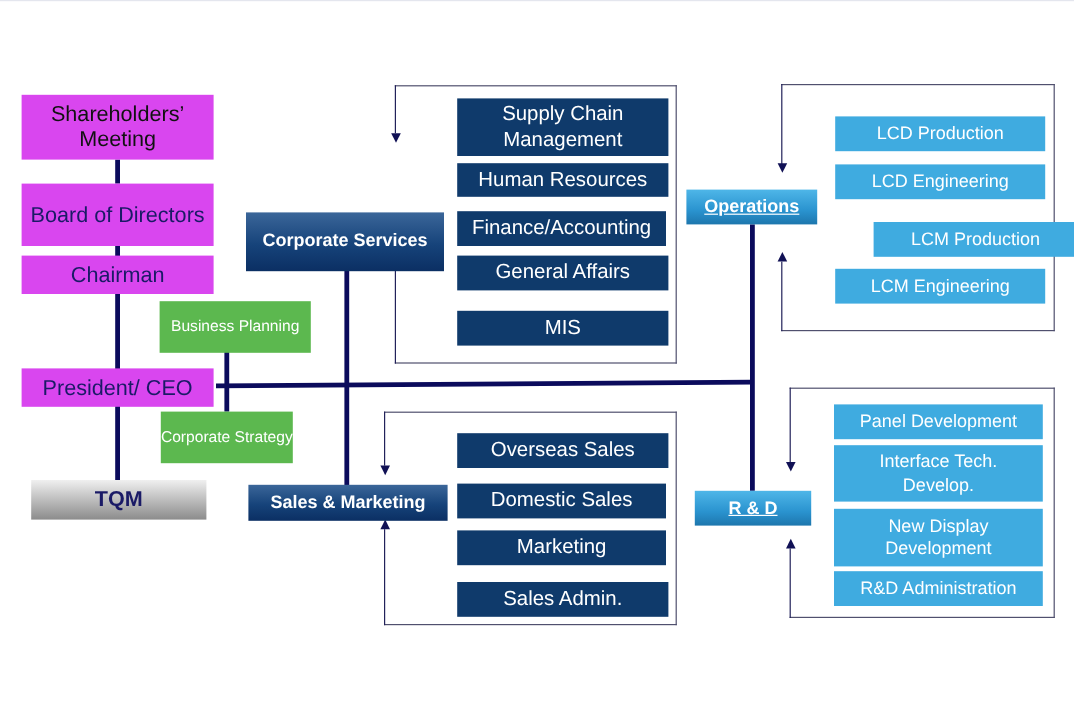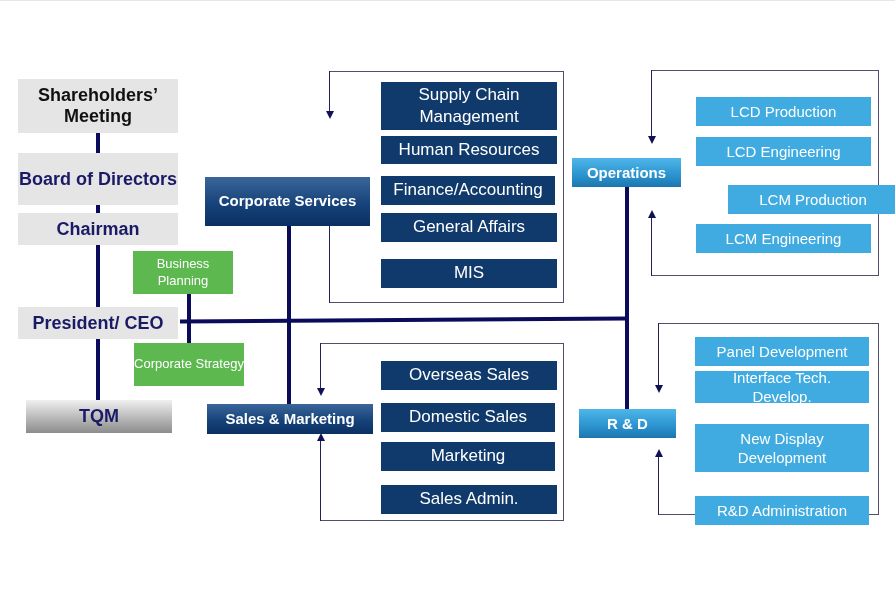--- a/index.html
+++ b/index.html
@@ -1,24 +1,24 @@
 <!DOCTYPE html>
 <html><head>
 <meta charset="utf-8">
 <style>
   html, body { margin: 0; padding: 0; background: #ffffff; }
   body { width: 895px; height: 592px; position: relative; overflow: hidden;
          font-family: "Liberation Sans", sans-serif; }
   .abs { position: absolute; box-sizing: border-box; }
   .topline { left: 0; top: 0; width: 895px; height: 1px; background: #e4e6ee; }
-  .gray { background: #e5e5e5; color: #1a1a66; font-weight: bold; display: flex; align-items: center; justify-content: center; text-align: center; line-height: 1.15; }
+  .gray { background: #d946ef; color: #1a1a66; font-weight: normal; display: flex; align-items: center; justify-content: center; text-align: center; line-height: 1.15; }
   .gray.black { color: #111111; }
   .green { background: #5cb84f; color: #ffffff; font-size: 13px; display: flex; align-items: center; justify-content: center; text-align: center; line-height: 1.3; }
   .darkhead { background: linear-gradient(#3b6699 0%, #16437a 55%, #0b2f63 100%); color: #ffffff; font-weight: bold; display: flex; align-items: center; justify-content: center; text-align: center; line-height: 1.25; font-size: 15px; }
-  .lighthead { background: linear-gradient(#4eb6e8 0%, #2a93cf 60%, #1d76ad 100%); color: #ffffff; font-weight: bold; display: flex; align-items: center; justify-content: center; text-align: center; font-size: 15px; }
+  .lighthead { background: linear-gradient(#4eb6e8 0%, #2a93cf 60%, #1d76ad 100%); color: #ffffff; font-weight: bold; display: flex; align-items: center; justify-content: center; text-align: center; font-size: 15px; text-decoration: underline; }
   .tqm { background: linear-gradient(#f0f0f0 0%, #bdbdbd 50%, #8c8c8c 100%); color: #1a1a66; font-weight: bold; font-size: 18px; display: flex; align-items: center; justify-content: center; }
   .dbox { background: #0f3a6b; color: #ffffff; font-size: 17px; display: flex; align-items: center; justify-content: center; text-align: center; line-height: 1.3; }
   .lbox { background: #3fabe0; color: #ffffff; font-size: 15px; display: flex; align-items: center; justify-content: center; text-align: center; line-height: 1.3; }
   .frame { border: 1px solid #50506e; border-left: none; background: transparent; }
   .vline { background: #0b0b5c; width: 4px; }
   .hline { background: #0b0b5c; height: 4px; }
   .thin { background: #22225a; }
   .arrow-down { width: 0; height: 0; border-left: 4px solid transparent; border-right: 4px solid transparent; border-top: 8px solid #111155; }
   .arrow-up { width: 0; height: 0; border-left: 4px solid transparent; border-right: 4px solid transparent; border-bottom: 8px solid #111155; }
 </style>
@@ -35,21 +35,21 @@
 <div class="abs hline" style="left:180px;top:318px;width:447px;transform:skewY(-0.4deg);"></div>
 <div class="abs vline" style="left:287px;top:193px;height:212px;"></div>
 <div class="abs vline" style="left:625px;top:187px;height:222px;"></div>
 
 <div class="abs gray black" style="left:18px;top:79px;width:160px;height:54px;font-size:18px;">Shareholders’ Meeting</div>
 <div class="abs gray" style="left:18px;top:153px;width:160px;height:52px;font-size:18px;">Board of Directors</div>
 <div class="abs gray" style="left:18px;top:213px;width:160px;height:32px;font-size:18px;">Chairman</div>
 <div class="abs gray" style="left:18px;top:307px;width:160px;height:32px;font-size:18px;">President/ CEO</div>
 <div class="abs tqm" style="left:26px;top:400px;width:146px;height:33px;">TQM</div>
 
-<div class="abs green" style="left:133px;top:251px;width:100px;height:43px;text-align:center;">Business Planning</div>
+<div class="abs green" style="left:133px;top:251px;width:126px;height:43px;text-align:center;">Business Planning</div>
 <div class="abs green" style="left:134px;top:343px;width:110px;height:43px;">Corporate Strategy</div>
 
 <div class="abs frame" style="left:329px;top:71px;width:235px;height:232px;"></div>
 <div class="abs thin" style="left:329px;top:71px;width:1px;height:40px;"></div>
 <div class="abs arrow-down" style="left:326px;top:111px;"></div>
 <div class="abs thin" style="left:329px;top:217px;width:1px;height:86px;"></div>
 <div class="abs arrow-up" style="left:326px;top:209px;"></div>
 <div class="abs darkhead" style="left:205px;top:145px;width:165px;height:49px;margin-top:32px;">Corporate Services</div>
 <div class="abs dbox" style="left:381px;top:82px;width:176px;height:48px;">Supply Chain Management</div>
 <div class="abs dbox" style="left:381px;top:136px;width:176px;height:28px;">Human Resources</div>
@@ -79,15 +79,15 @@
 <div class="abs lbox" style="left:696px;top:185px;width:170px;height:29px;margin-left:32px;">LCM Production</div>
 <div class="abs lbox" style="left:696px;top:224px;width:175px;height:29px;">LCM Engineering</div>
 
 <div class="abs frame" style="left:658px;top:323px;width:221px;height:192px;"></div>
 <div class="abs thin" style="left:658px;top:323px;width:1px;height:64px;"></div>
 <div class="abs arrow-down" style="left:655px;top:385px;"></div>
 <div class="abs thin" style="left:658px;top:457px;width:1px;height:58px;"></div>
 <div class="abs arrow-up" style="left:655px;top:449px;"></div>
 <div class="abs lighthead" style="left:579px;top:409px;width:97px;height:29px;">R &amp; D</div>
 <div class="abs lbox" style="left:695px;top:337px;width:174px;height:29px;">Panel Development</div>
-<div class="abs lbox" style="left:695px;top:371px;width:174px;height:32px;padding:12px 18px;">Interface Tech. Develop.</div>
+<div class="abs lbox" style="left:695px;top:371px;width:174px;height:47px;padding:12px 18px;">Interface Tech. Develop.</div>
 <div class="abs lbox" style="left:695px;top:424px;width:174px;height:48px;padding:0 28px;">New Display Development</div>
-<div class="abs lbox" style="left:695px;top:476px;width:174px;height:29px;margin-top:20px;">R&amp;D Administration</div>
+<div class="abs lbox" style="left:695px;top:476px;width:174px;height:29px;">R&amp;D Administration</div>
 
 </body></html>

